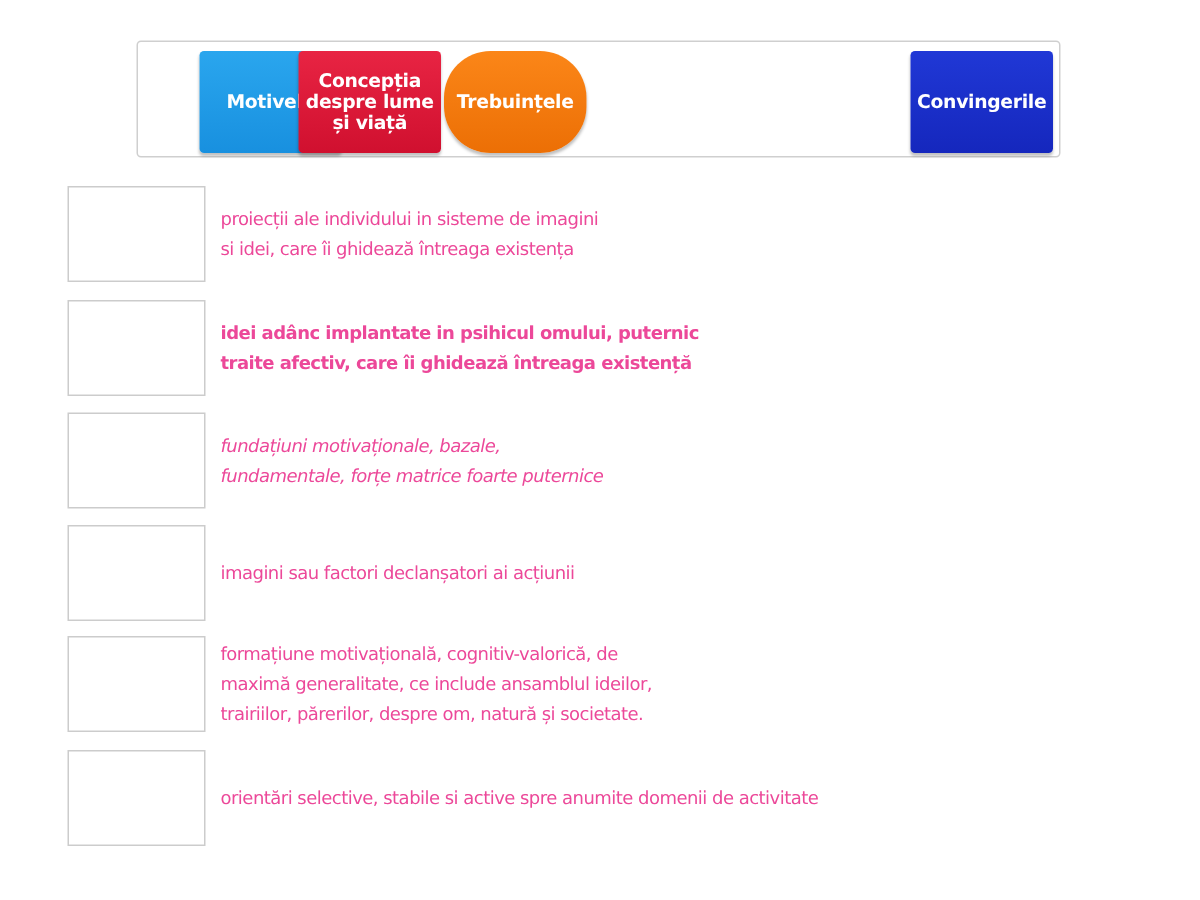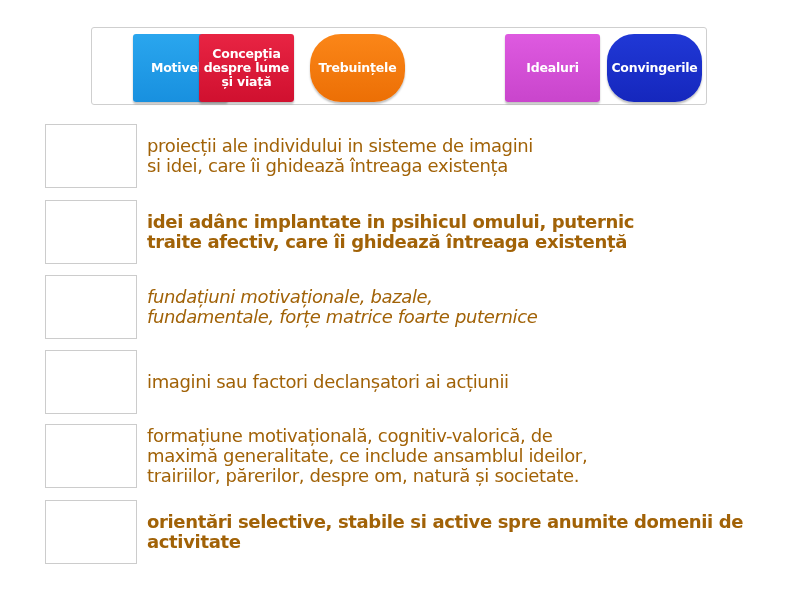--- a/index.html
+++ b/index.html
@@ -60,36 +60,35 @@
       box-sizing: border-box;
     }
     .clue {
       position: absolute;
       left: 102px;
       top: 0;
       height: 64px;
       display: flex;
       align-items: center;
       font-family: "DejaVu Sans", sans-serif;
-      font-size: 18px;
+      font-size: 12px;
       line-height: 20px;
-      color: #a16207;
+      color: #ec4899;
       white-space: pre-line;
       letter-spacing: -0.35px;
     }
   </style>
 </head>
 <body>
 
 <div class="tile-tray">
   <div class="tile" style="left:5px; background:linear-gradient(#2aa6ee,#1890df);margin-left:36px;">Motivele</div>
   <div class="tile" style="left:107px; background:linear-gradient(#e82443,#d0102f);">Concepția despre lume și viață</div>
-  <div class="tile" style="left:218px; background:linear-gradient(#fb8618,#ec6f05);border-radius:31px;">Trebuințele</div>
-  <div class="tile" style="left:413px; background:linear-gradient(#de5ae0,#c945cc);">Idealuri</div>
-  <div class="tile" style="left:515px; background:linear-gradient(#2038d6,#1527bd);border-radius:27px;">Convingerile</div>
+  <div class="tile" style="left:204px; background:linear-gradient(#fb8618,#ec6f05);border-radius:31px;">Trebuințele</div>
+  <div class="tile" style="left:515px; background:linear-gradient(#2038d6,#1527bd);">Convingerile</div>
 </div>
 
 <div class="row" style="top:124px;">
   <div class="drop-box"></div>
   <div class="clue">proiecții ale individului in sisteme de imagini
 si idei, care îi ghidează întreaga existența</div>
 </div>
 
 <div class="row" style="top:200px;font-weight:bold;">
   <div class="drop-box"></div>
@@ -108,16 +107,16 @@
   <div class="clue">imagini sau factori declanșatori ai acțiunii</div>
 </div>
 
 <div class="row" style="top:424px;">
   <div class="drop-box"></div>
   <div class="clue">formațiune motivațională, cognitiv-valorică, de
 maximă generalitate, ce include ansamblul ideilor,
 trairiilor, părerilor, despre om, natură și societate.</div>
 </div>
 
-<div class="row" style="top:500px;font-weight:bold;">
+<div class="row" style="top:500px;">
   <div class="drop-box"></div>
   <div class="clue">orientări selective, stabile si active spre anumite domenii de activitate</div>
 </div>
 
 </body></html>

